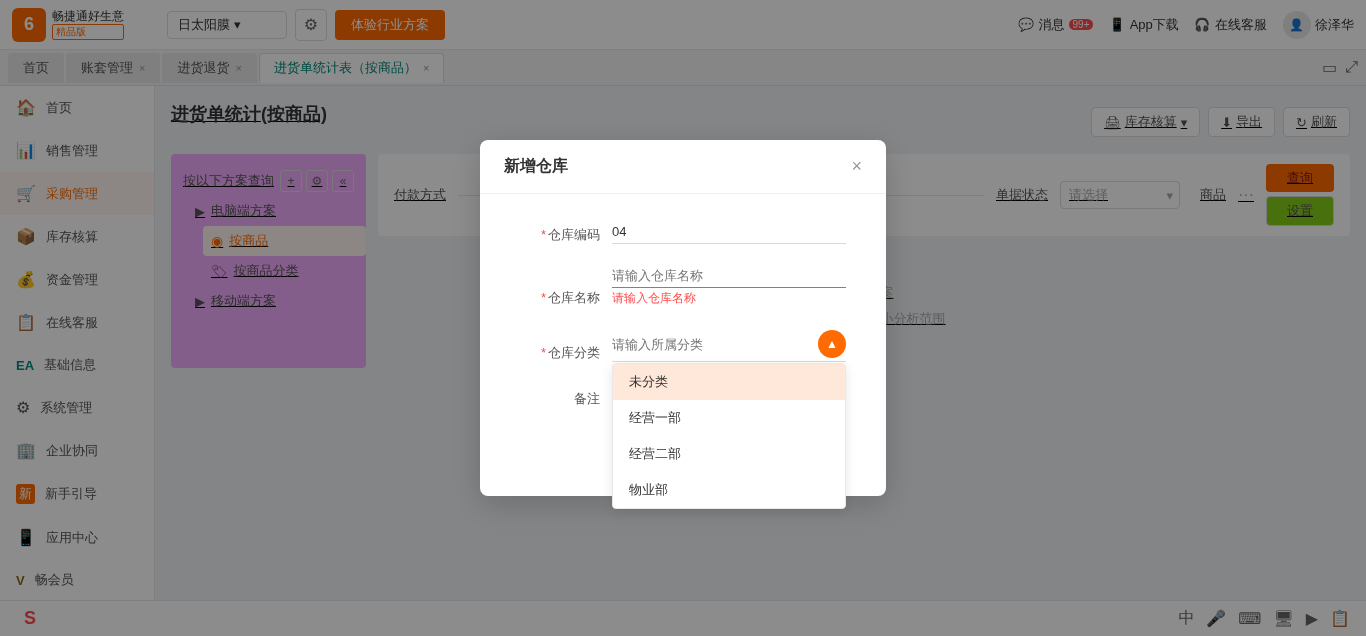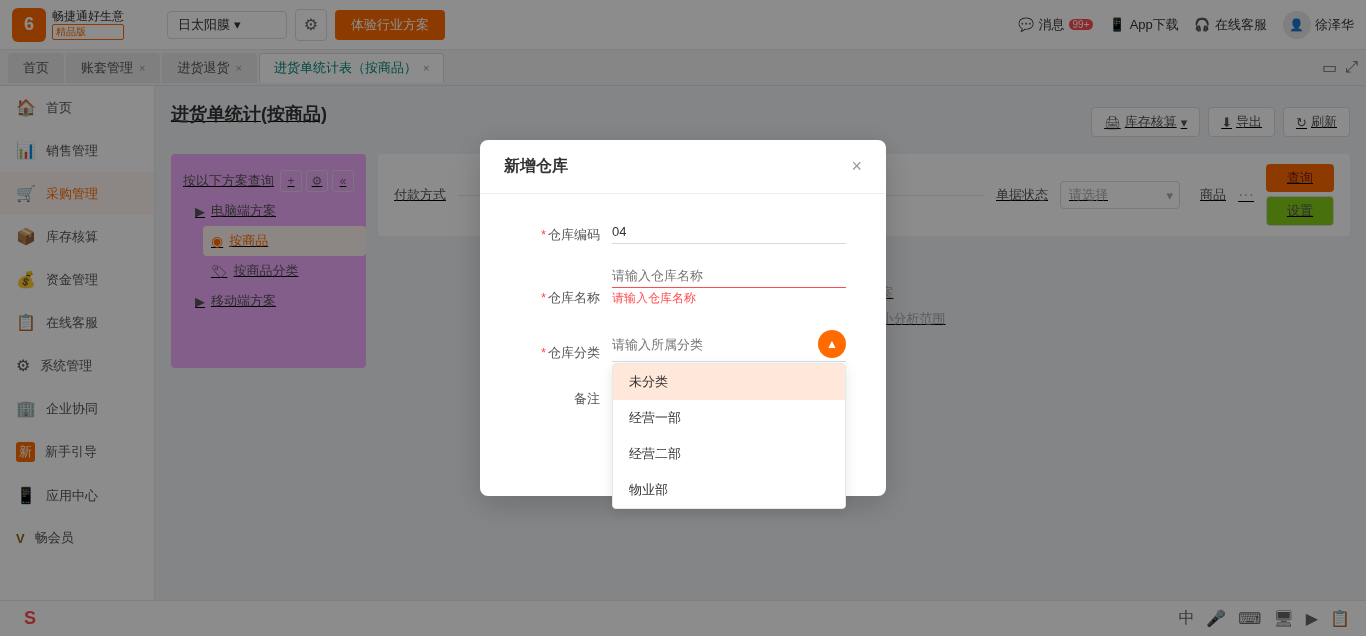--- a/index.html
+++ b/index.html
@@ -338,20 +338,24 @@
     </div>
     <div class="sidebar-item">
       <span class="sidebar-icon">💰</span>
       <span>资金管理</span>
     </div>
     <div class="sidebar-item">
       <span class="sidebar-icon">📋</span>
       <span>在线客服</span>
     </div>
     <div class="sidebar-item">
+      <span class="sidebar-icon" style="font-size:13px;font-weight:bold;color:#00897b;">EA</span>
+      <span>基础信息</span>
+    </div>
+    <div class="sidebar-item">
       <span class="sidebar-icon">⚙</span>
       <span>系统管理</span>
     </div>
     <div class="sidebar-item">
       <span class="sidebar-icon">🏢</span>
       <span>企业协同</span>
     </div>
     <div class="sidebar-item">
       <span class="sidebar-icon" style="font-size:13px;background:#ff6b00;color:#fff;border-radius:3px;padding:1px 3px;">新</span>
       <span>新手引导</span>

